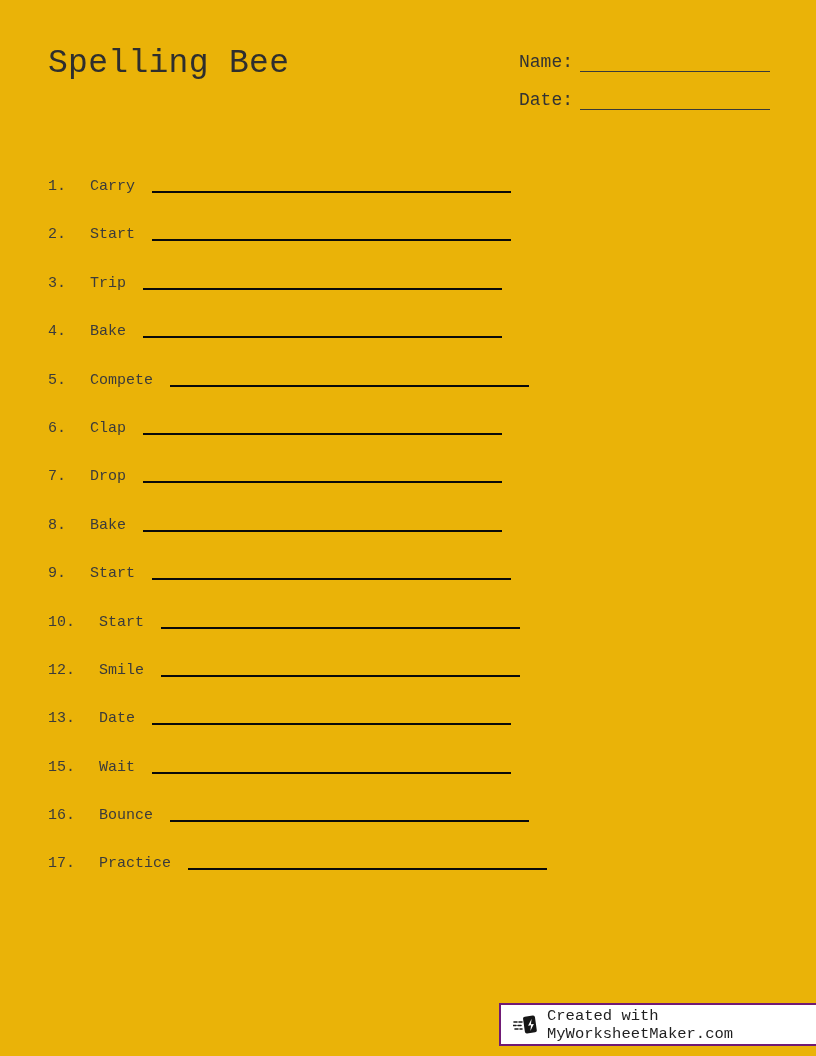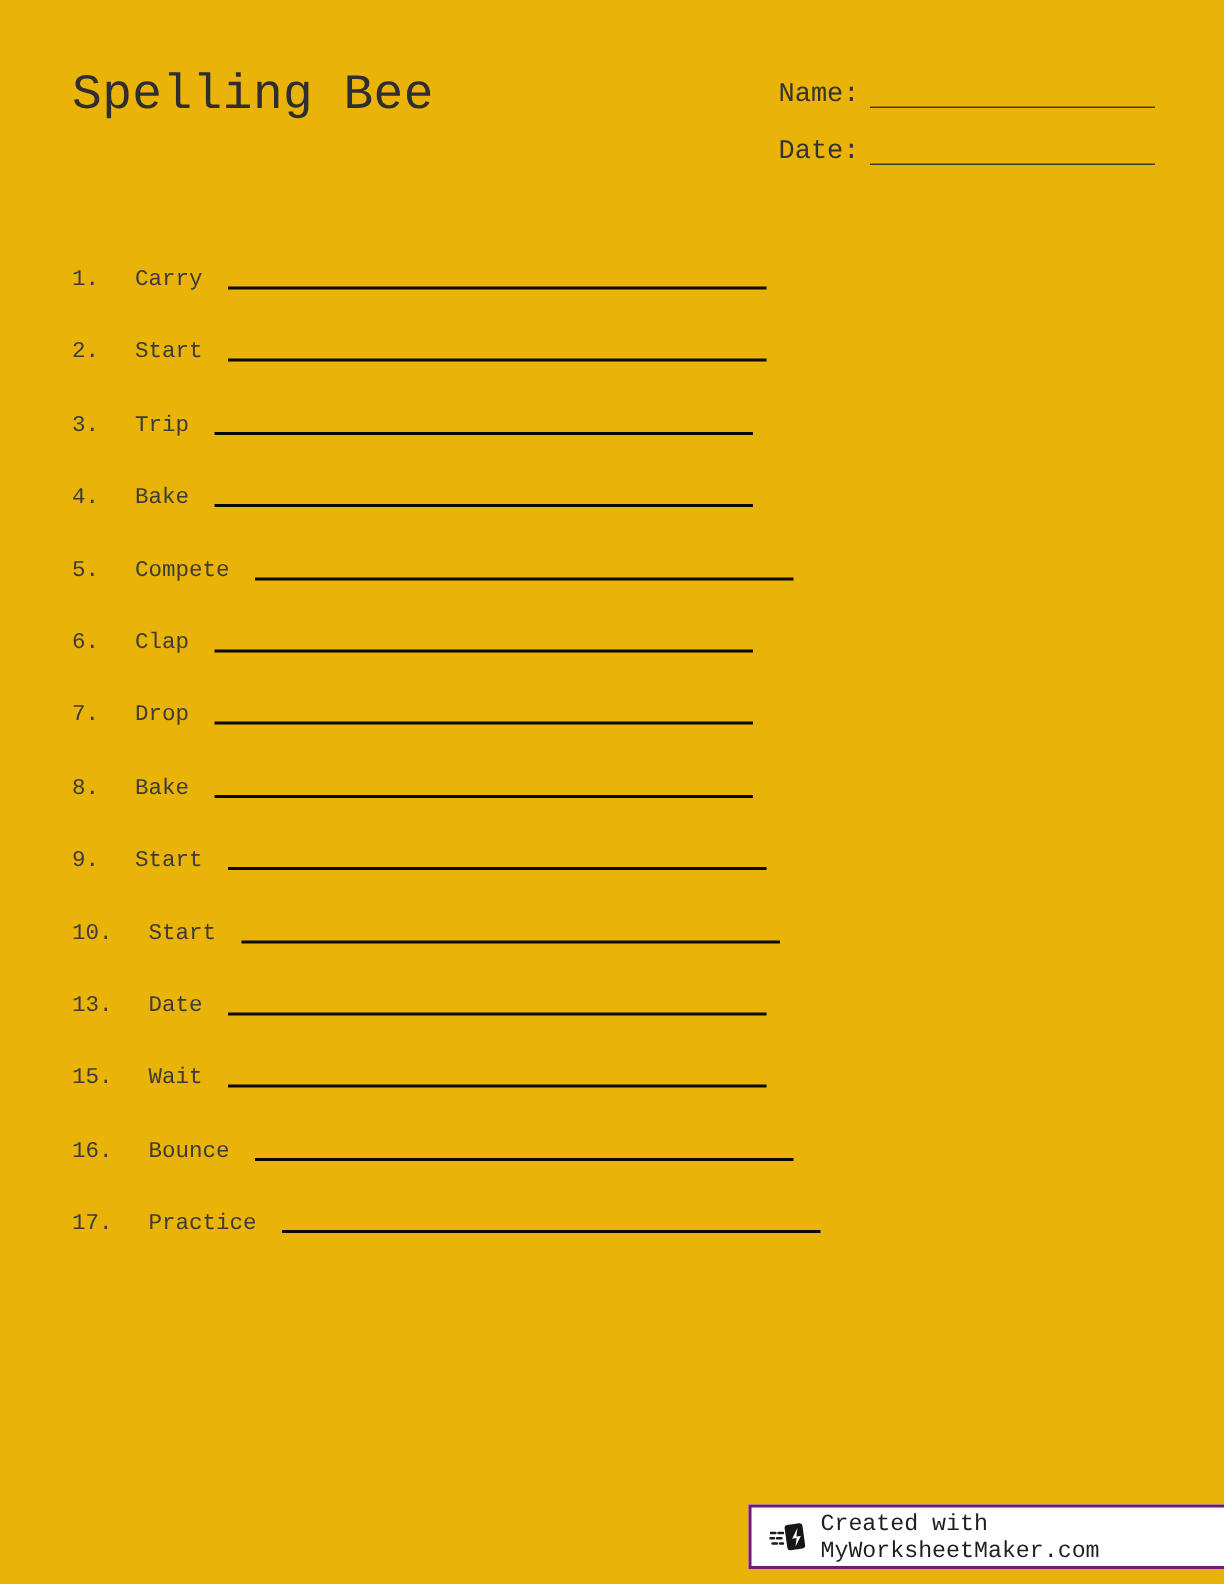--- a/index.html
+++ b/index.html
@@ -181,20 +181,25 @@
       <span class="answer-blank"></span>
     </li>
 
     <li class="word-row">
       <span class="item-number">10.</span>
       <span class="item-word">Start</span>
       <span class="answer-blank"></span>
     </li>
 
 
+    <li class="word-row">
+      <span class="item-number">12.</span>
+      <span class="item-word">Smile</span>
+      <span class="answer-blank"></span>
+    </li>
 
     <li class="word-row">
       <span class="item-number">13.</span>
       <span class="item-word">Date</span>
       <span class="answer-blank"></span>
     </li>
 
 
     <li class="word-row">
       <span class="item-number">15.</span>

